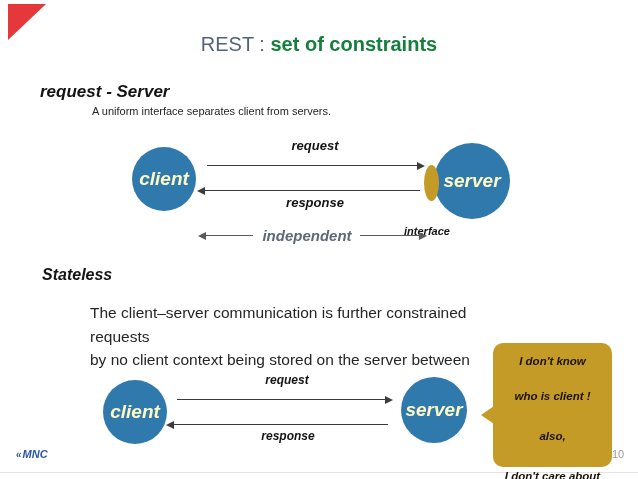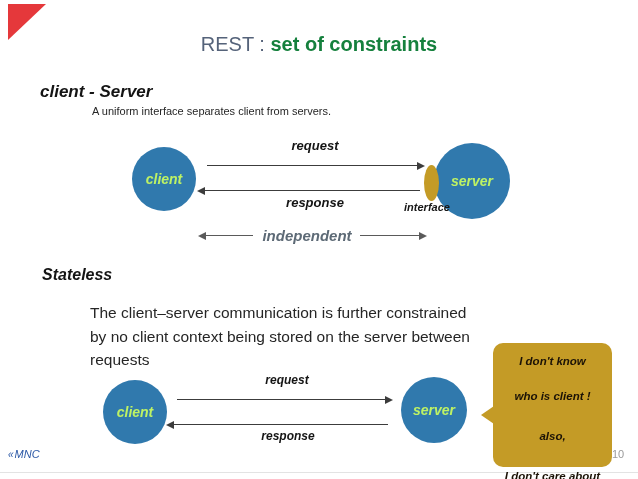--- a/index.html
+++ b/index.html
@@ -18,29 +18,29 @@
   .heading2{left:42px;top:266px;font-size:16px;}
   .body-text{color:#262626;font-size:11px;}
   .body1{left:92px;top:105px;}
   .body2{left:90px;top:301px;line-height:23.5px;font-size:15.5px;}
   .body2 span{display:block;}
   
   .circle{
     border-radius:50%;background:#3079ad;
     display:flex;align-items:center;justify-content:center;
   }
-  .circle .node-label{font-weight:bold;font-style:italic;color:#bef264;font-size:14px;}
+  .circle .node-label{font-weight:bold;font-style:italic;color:#fef9c3;font-size:19px;}
   
   .ellipse{
     width:15px;height:36px;border-radius:50%;background:#c49b26;
     left:424px;top:165px;z-index:3;
   }
   
   .dlabel{font-weight:bold;font-style:italic;color:#151515;font-size:13px;text-align:center;}
-  .small-label{font-size:11px;}
+  .small-label{font-size:11px;margin-top:24px;}
   .independent{font-weight:bold;font-style:italic;color:#5d6a76;font-size:15px;text-align:center;}
   
   .aline{height:0;border-top:1.5px solid #3c3c3c;}
   .aline.gray{border-top-color:#5a5a5a;}
   .ahead-r{width:0;height:0;border-top:4px solid transparent;border-bottom:4px solid transparent;border-left:8px solid #3c3c3c;}
   .ahead-l{width:0;height:0;border-top:4px solid transparent;border-bottom:4px solid transparent;border-right:8px solid #3c3c3c;}
   .ahead-r.gray{border-left-color:#5a5a5a;}
   .ahead-l.gray{border-right-color:#5a5a5a;}
   
   .bubble{
@@ -49,40 +49,40 @@
     padding-top:9px;box-sizing:border-box;z-index:4;gap:16px;
   }
   .bubble .bline{font-weight:bold;font-style:italic;color:#1b1206;font-size:11.5px;line-height:19px;white-space:nowrap;}
   .bubble .spaced{margin-top:5px;}
   .bubble-tail{
     left:481px;top:406px;width:0;height:0;z-index:4;
     border-top:9px solid transparent;border-bottom:9px solid transparent;border-right:13px solid #c49b26;
   }
   
   .corner-svg{left:0;top:0;z-index:5;}
-  .logo{left:8px;top:448px;font-size:11px;font-weight:normal;font-style:italic;color:#2a57a5;letter-spacing:0;}
+  .logo{left:16px;top:448px;font-size:11px;font-weight:bold;font-style:italic;color:#2a57a5;letter-spacing:0;}
   .logo .mark{font-size:10px;margin-right:1px;color:#2a57a5;}
   .page-num{left:612px;top:448px;font-size:11px;color:#9a9a9a;}
   .bottom-line{left:0;top:472px;width:638px;height:1px;background:#e3e3e3;}
 </style>
 </head>
 <body>
 
 <div class="slide">
 
   <svg class="abs corner-svg" width="50" height="44">
     <polygon points="8,4 46,4 8,40" fill="#e5383b"></polygon>
   </svg>
 
   <div class="abs title">
     <span class="light">REST :</span>
     <span class="bold">set of constraints</span>
   </div>
 
-  <div class="abs h-section heading1">client - Server</div>
+  <div class="abs h-section heading1">request - Server</div>
   <div class="abs body-text body1">A uniform interface separates client from servers.</div>
 
   <div class="abs circle" style="left:132px;top:147px;width:64px;height:64px;">
     <span class="node-label">client</span>
   </div>
   <div class="abs circle" style="left:434px;top:143px;width:76px;height:76px;">
     <span class="node-label">server</span>
   </div>
   <div class="abs ellipse"></div>
   <div class="abs dlabel small-label" style="left:398px;top:201px;width:58px;">interface</div>
@@ -97,22 +97,22 @@
 
   <div class="abs ahead-l gray" style="left:198px;top:232px;"></div>
   <div class="abs aline gray" style="left:205px;top:235px;width:48px;"></div>
   <div class="abs independent" style="left:258px;top:227px;width:98px;">independent</div>
   <div class="abs aline gray" style="left:360px;top:235px;width:60px;"></div>
   <div class="abs ahead-r gray" style="left:419px;top:232px;"></div>
 
   <div class="abs h-section heading2">Stateless</div>
   <div class="abs body-text body2">
     <span>The client–server communication is further constrained</span>
+    <span>requests</span>
     <span>by no client context being stored on the server between</span>
-    <span>requests</span>
   </div>
 
   <div class="abs circle" style="left:103px;top:380px;width:64px;height:64px;">
     <span class="node-label">client</span>
   </div>
   <div class="abs circle" style="left:401px;top:377px;width:66px;height:66px;">
     <span class="node-label">server</span>
   </div>
 
   <div class="abs dlabel" style="left:242px;top:373px;width:90px;font-size:12px;">request</div>

